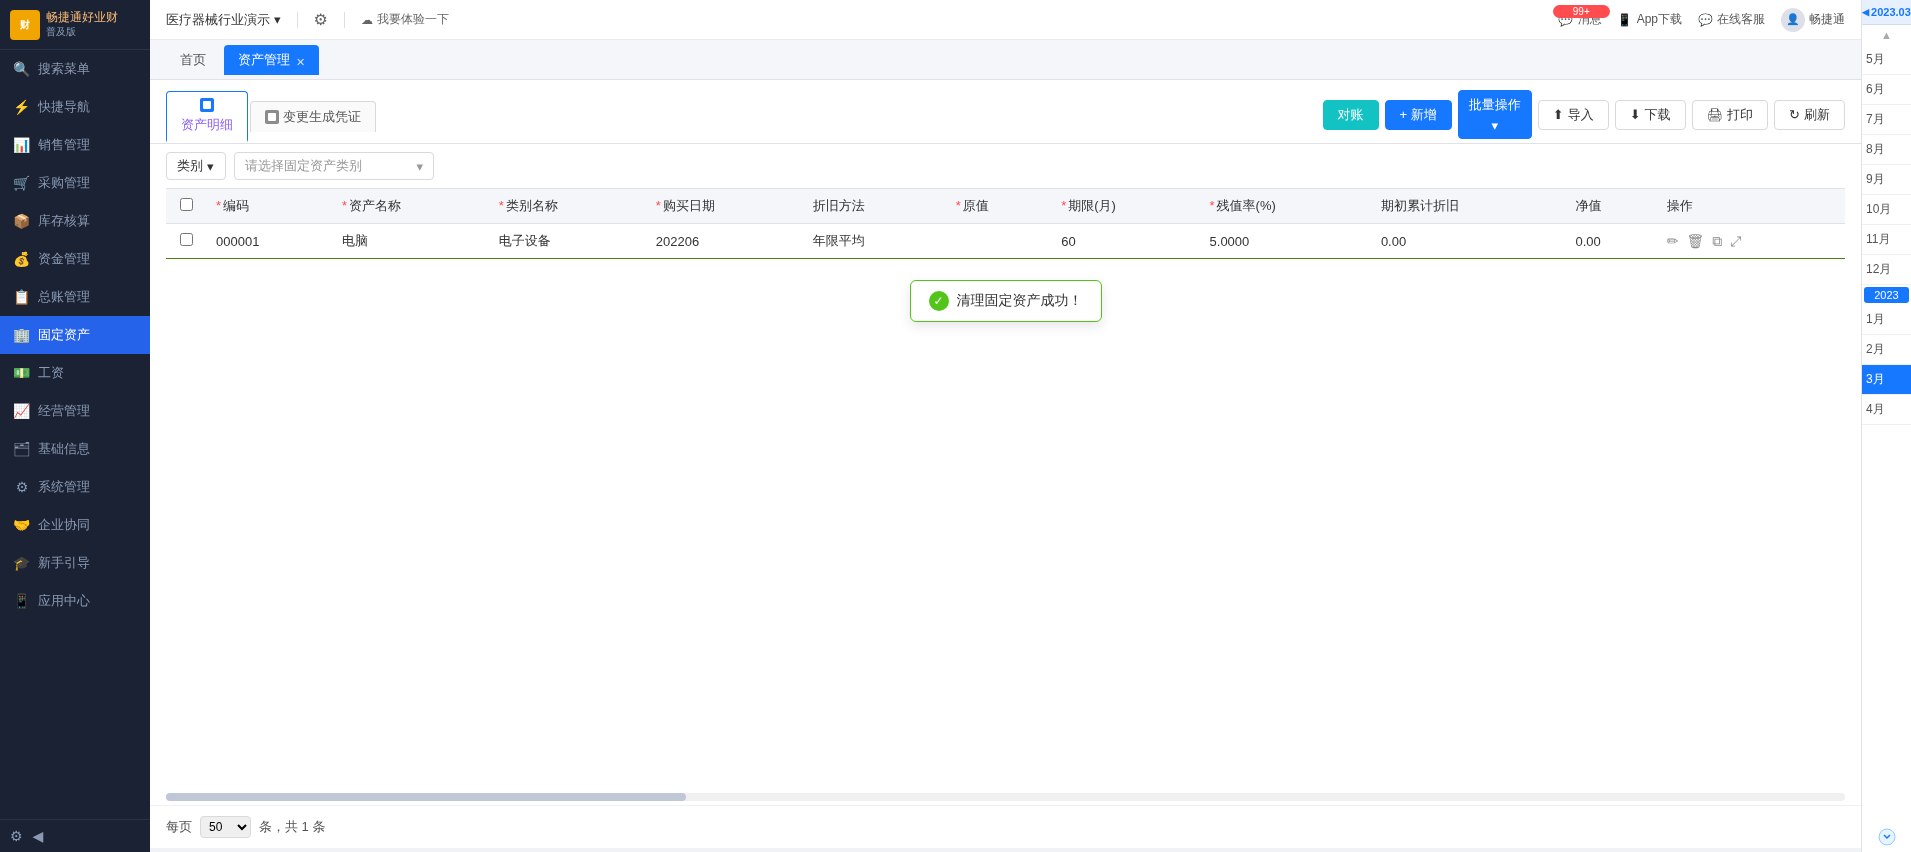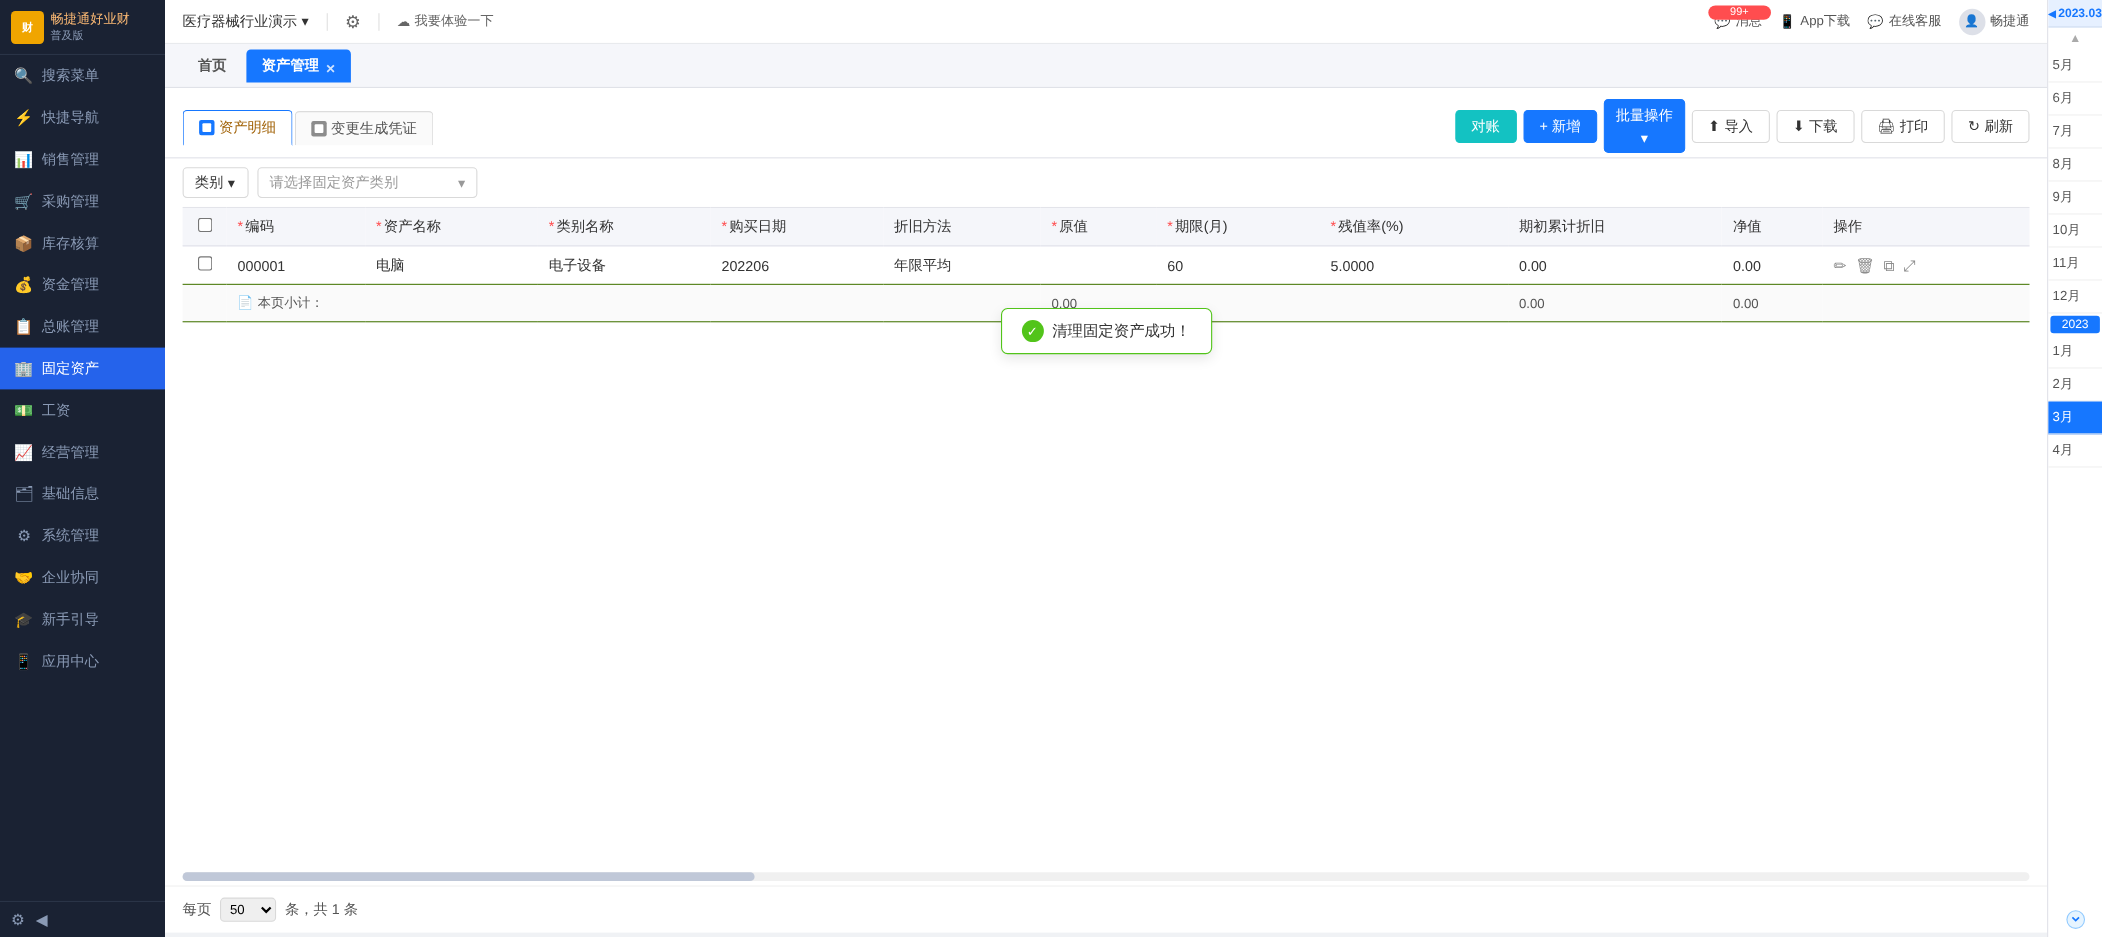--- a/index.html
+++ b/index.html
@@ -189,21 +189,20 @@
     }
     .tab {
       padding: 6px 14px;
       border-radius: 4px 4px 0 0;
       font-size: 13px;
       cursor: pointer;
       color: #555;
       display: flex;
       align-items: flex-end;
       gap: 4px;
-      font-weight: bold;
     }
     .tab.active {
       background: #1677ff;
       color: #fff;
     }
     .tab-close {
       font-size: 11px;
       color: rgba(255,255,255,0.8);
       margin-left: 2px;
     }
@@ -238,23 +237,24 @@
       border: 1px solid #d9d9d9;
       border-bottom: none;
       border-radius: 4px 4px 0 0;
       display: flex;
       align-items: center;
       gap: 4px;
       background: #fafafa;
     }
     .subtab.active {
       background: #fff;
-      color: #a16207;
+      color: #8b5cf6;
       border-color: #1677ff;
       border-bottom: 2px solid #fff;
+      flex-direction: column;
     }
     .subtab-icon {
       width: 14px;
       height: 14px;
       border-radius: 2px;
       display: flex;
       align-items: center;
       justify-content: center;
     }
     .subtab-icon.blue { background: #1677ff; }
@@ -718,33 +718,20 @@
             <td>0.00</td>
             <td>
               <div class="row-actions">
                 <span class="row-action-icon" title="编辑">✏</span>
                 <span class="row-action-icon" title="删除">🗑</span>
                 <span class="row-action-icon" title="复制">⧉</span>
                 <span class="row-action-icon" title="更多">⤢</span>
               </div>
             </td>
           </tr>
-          <tr class="subtotal-row">
-            <td></td>
-            <td colspan="5">
-              <span style="color:#8c8c8c; font-size:12px;">📄</span>
-              <span>本页小计：</span>
-            </td>
-            <td>0.00</td>
-            <td></td>
-            <td></td>
-            <td>0.00</td>
-            <td>0.00</td>
-            <td></td>
-          </tr>
         </tbody>
       </table>
     </div>
 
     <div class="success-toast">
       <div class="success-icon">✓</div>
       <span>清理固定资产成功！</span>
     </div>
 
     <div class="horizontal-scroll">

